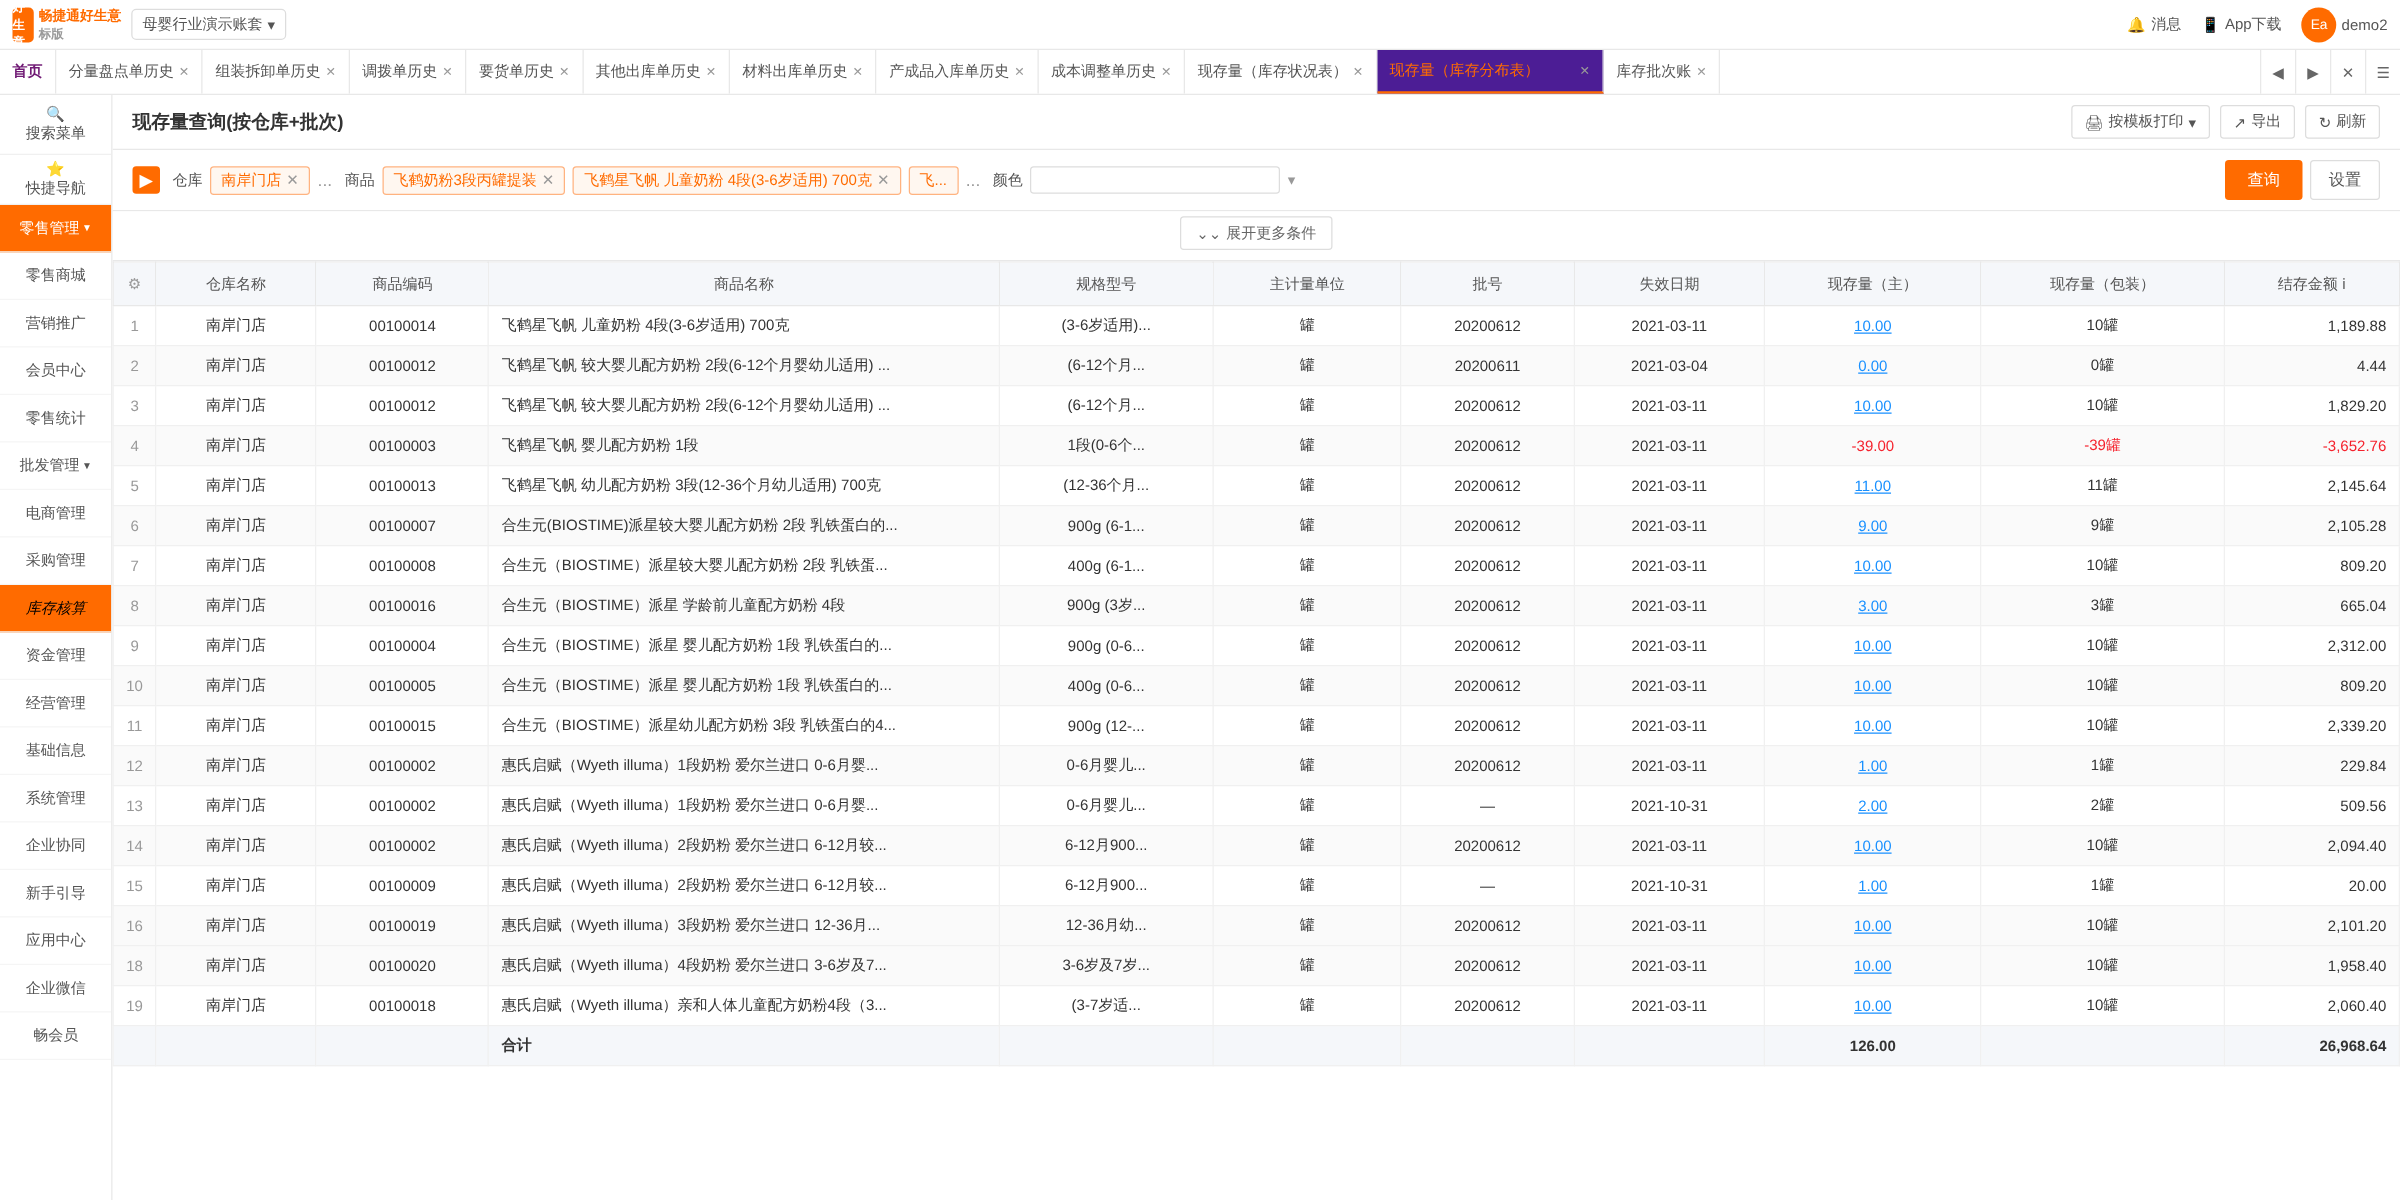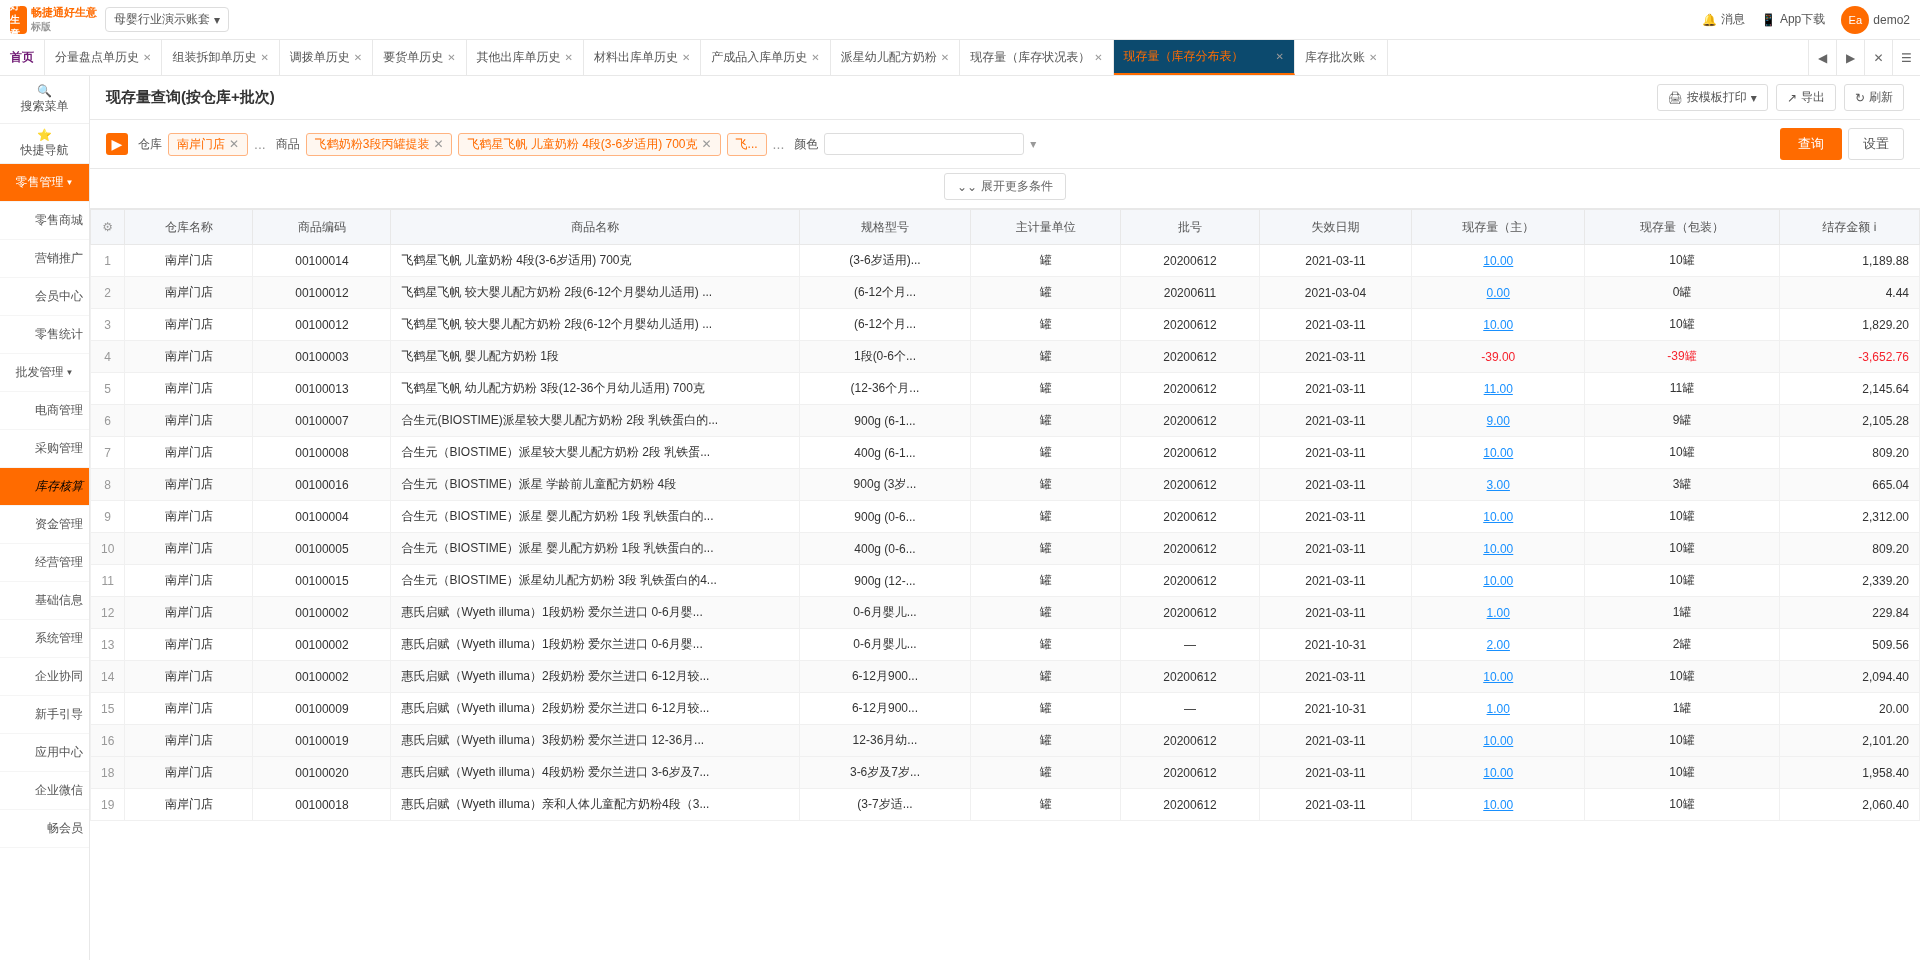--- a/index.html
+++ b/index.html
@@ -12,33 +12,33 @@
     .logo-icon { width: 17px; height: 28px; background: #ff6b00; border-radius: 4px; display: flex; align-items: center; justify-content: center; color: white; font-size: 10px; }
     .org-select { display: flex; align-items: center; gap: 4px; border: 1px solid #ddd; border-radius: 4px; padding: 3px 8px; cursor: pointer; font-size: 12px; color: #555; }
     .top-bar-right { display: flex; align-items: center; gap: 16px; }
     .top-btn { display: flex; align-items: center; gap: 4px; cursor: pointer; color: #555; font-size: 12px; }
     .avatar { width: 28px; height: 28px; background: #ff6b00; border-radius: 50%; display: flex; align-items: center; justify-content: center; color: white; font-size: 11px; }
 
     
     .tab-bar { display: flex; align-items: center; background: #fff; border-bottom: 1px solid #e8e8e8; height: 36px; overflow: hidden; }
     .tab-item { display: flex; align-items: center; padding: 0 10px; height: 100%; border-right: 1px solid #e8e8e8; cursor: pointer; white-space: nowrap; font-size: 12px; color: #555; gap: 4px; flex-shrink: 0; }
     .tab-item.home { color: #701a75; font-weight: bold; }
-    .tab-item.active { background: #0c4a6e; color: #ff6b00; border-bottom: 2px solid #ff6b00; gap: 32px; }
+    .tab-item.active { background: #4c1d95; color: #ff6b00; border-bottom: 2px solid #ff6b00; gap: 32px; }
     .tab-close { color: #999; font-size: 10px; cursor: pointer; }
     .tab-nav-btns { display: flex; align-items: center; margin-left: auto; }
     .tab-nav-btn { width: 28px; height: 36px; display: flex; align-items: center; justify-content: center; cursor: pointer; border-left: 1px solid #e8e8e8; color: #666; }
 
     
     .main-layout { display: flex; height: calc(960px - 76px); }
 
     
     .sidebar { width: 90px; background: #fff; border-right: 1px solid #e8e8e8; display: flex; flex-direction: column; overflow-y: auto; }
     .sidebar-search { padding: 8px 6px; border-bottom: 1px solid #f0f0f0; text-align: center; color: #555; cursor: pointer; font-size: 12px; }
     .sidebar-nav { padding: 4px 6px; border-bottom: 1px solid #f0f0f0; text-align: center; color: #555; cursor: pointer; font-size: 12px; }
-    .sidebar-item { padding: 10px 6px; text-align: right; cursor: pointer; font-size: 12px; color: #555; border-bottom: 1px solid #f5f5f5; }
+    .sidebar-item { padding: 10px 6px; text-align: center; cursor: pointer; font-size: 12px; color: #555; border-bottom: 1px solid #f5f5f5; }
     .sidebar-item.active { background: #ff6b00; color: white; }
     .sidebar-item .item-label { display: flex; align-items: center; justify-content: center; gap: 2px; }
     .sidebar-item .arrow { font-size: 8px; }
 
     
     .content { flex: 1; display: flex; flex-direction: column; overflow: hidden; }
 
     
     .page-header { background: #fff; padding: 8px 16px; border-bottom: 1px solid #e8e8e8; display: flex; align-items: center; justify-content: space-between; }
     .header-actions { display: flex; align-items: center; gap: 8px; }
@@ -132,21 +132,21 @@
   </div>
   <div class="tab-item">
     <span>材料出库单历史</span>
     <span class="tab-close">✕</span>
   </div>
   <div class="tab-item">
     <span>产成品入库单历史</span>
     <span class="tab-close">✕</span>
   </div>
   <div class="tab-item">
-    <span>派星幼儿配方奶粉</span>
+    <span>成本调整单历史</span>
     <span class="tab-close">✕</span>
   </div>
   <div class="tab-item">
     <span>现存量（库存状况表）</span>
     <span class="tab-close">✕</span>
   </div>
   <div class="tab-item active">
     <span>现存量（库存分布表）</span>
     <span class="tab-close">✕</span>
   </div>
@@ -551,18 +551,31 @@
     <td>00100018</td>
     <td class="name-cell" title="惠氏启赋（Wyeth illuma）亲和人体儿童配方奶粉4段（3...">惠氏启赋（Wyeth illuma）亲和人体儿童配方奶粉4段（3...</td>
     <td>(3-7岁适...</td>
     <td>罐</td>
     <td>20200612</td>
     <td>2021-03-11</td>
     <td class="num-cell">10.00</td>
     <td class="">10罐</td>
     <td class="" style="text-align:right;">2,060.40</td>
   </tr>
+            <tr class="total-row">
+  <td></td>
+  <td></td>
+  <td></td>
+  <td class="name-cell">合计</td>
+  <td></td>
+  <td></td>
+  <td></td>
+  <td></td>
+  <td>126.00</td>
+  <td></td>
+  <td style="text-align:right;">26,968.64</td>
+</tr>
           </tbody>
       </table>
     </div>
 
   </div>
 </div>
 
 </body></html>

